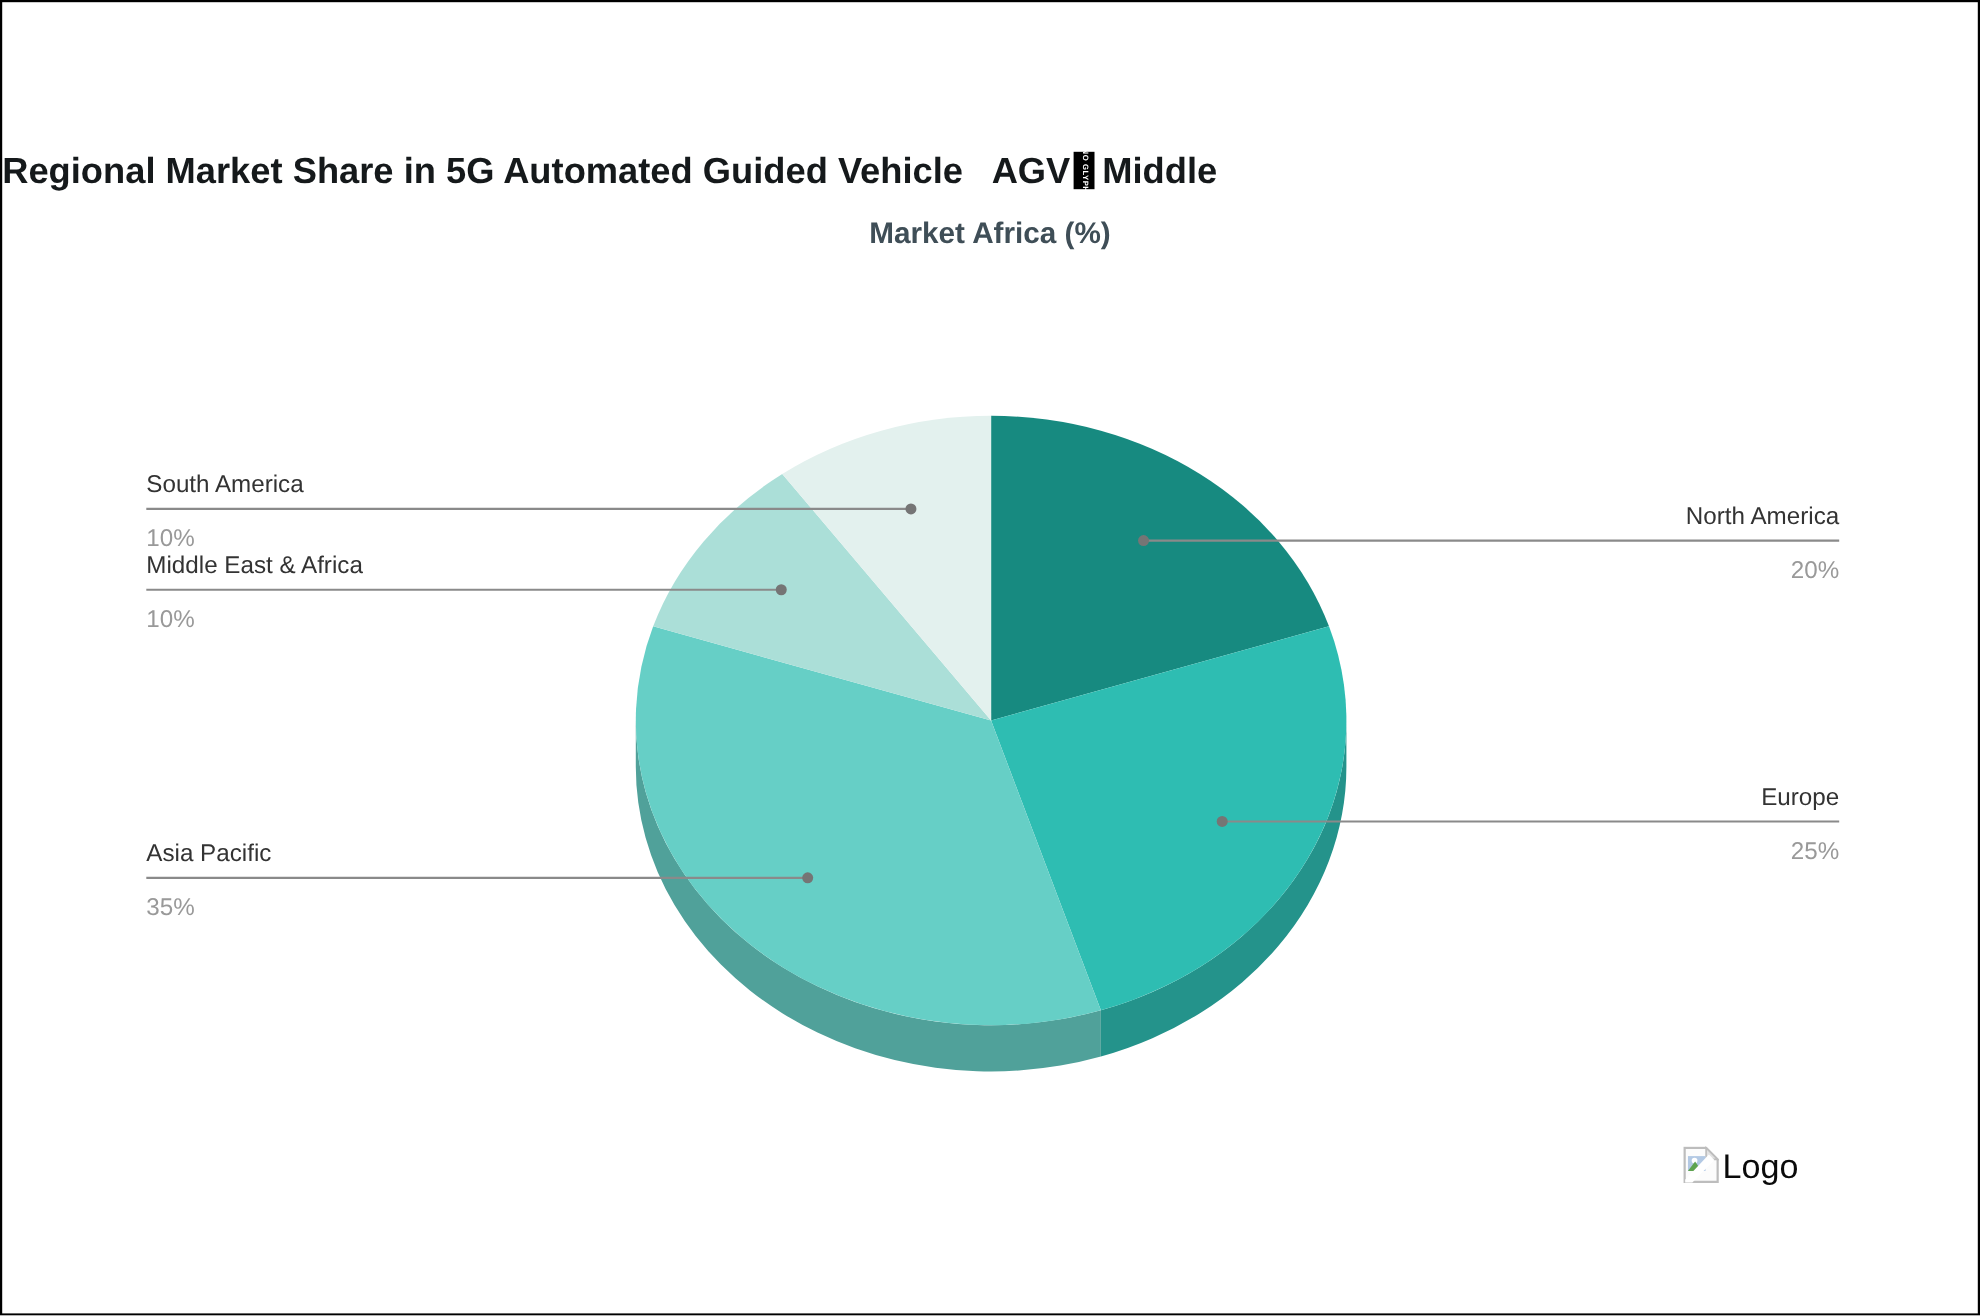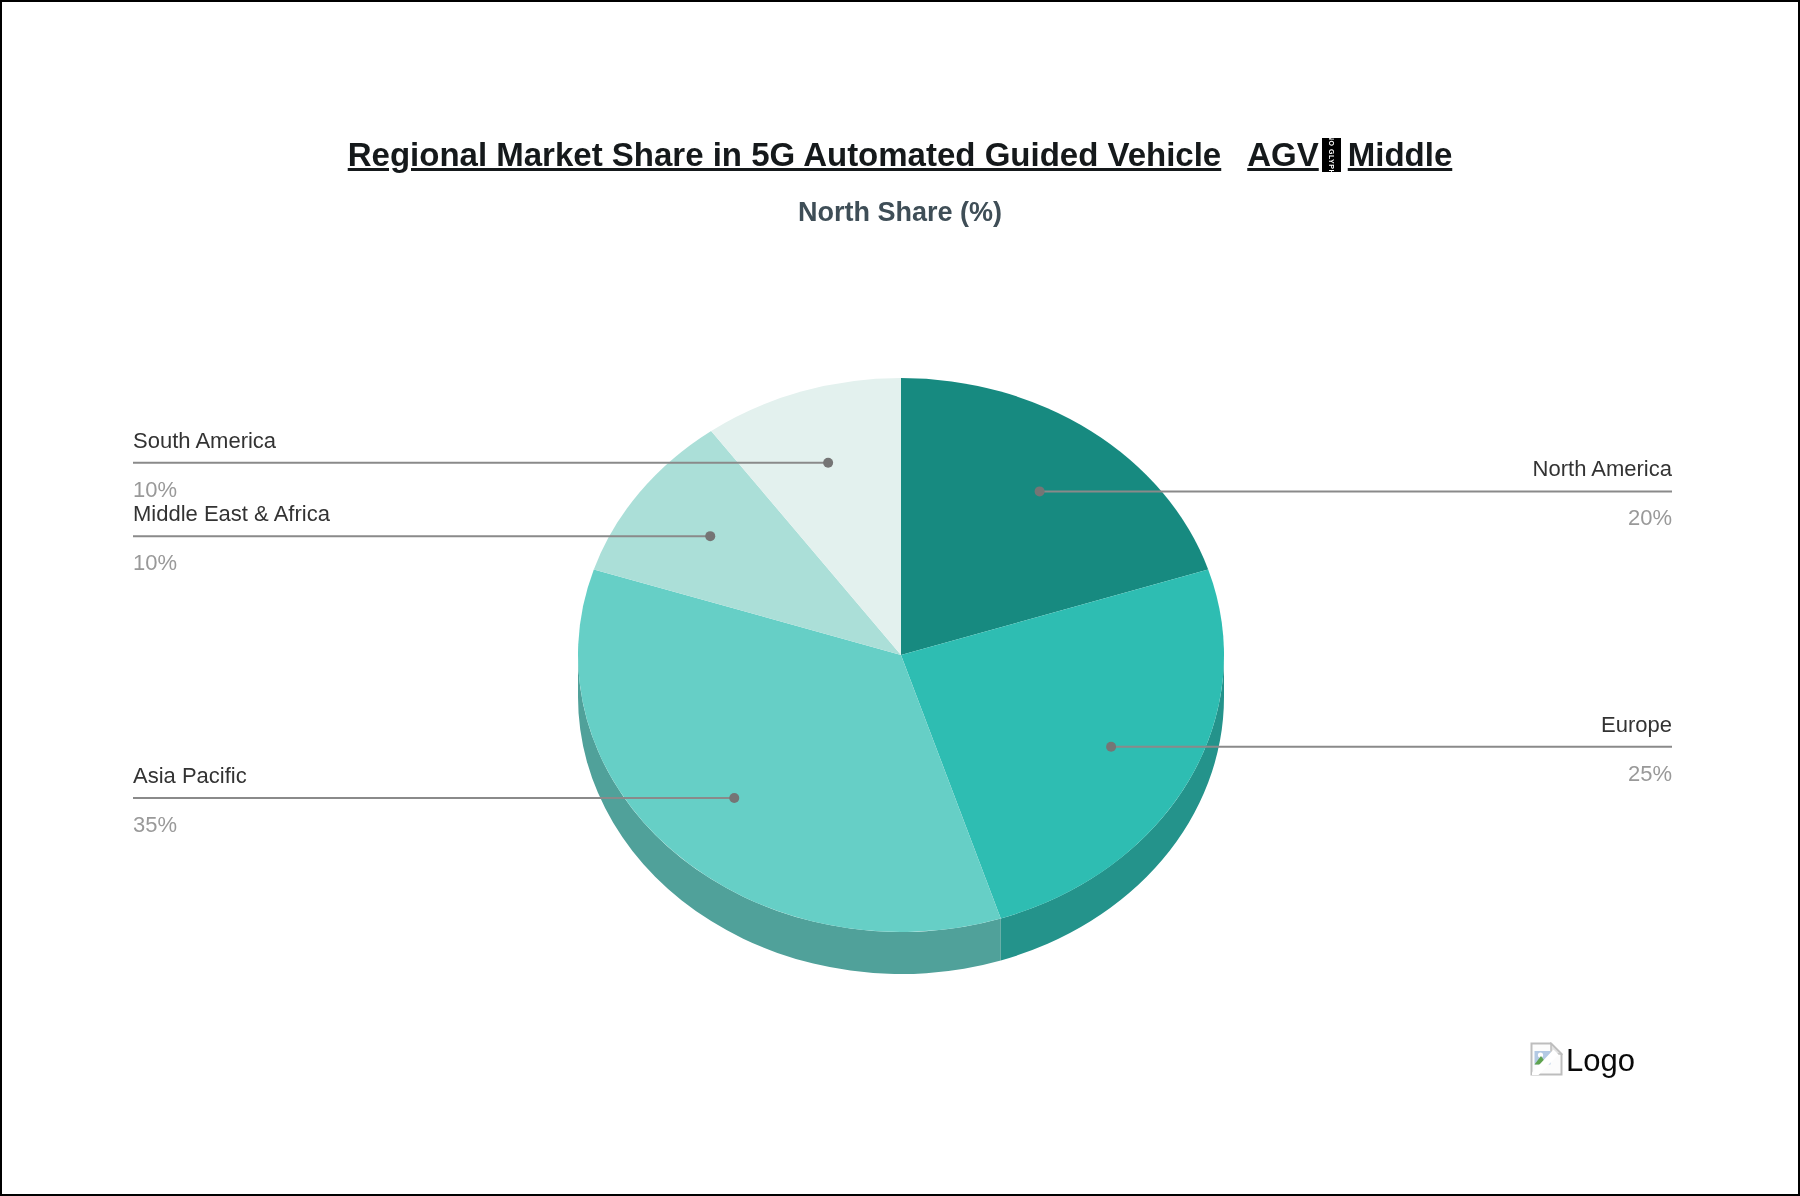--- a/index.html
+++ b/index.html
@@ -2,22 +2,22 @@
 <html><head>
 <meta charset="utf-8">
 <style>
   html,body{margin:0;padding:0;background:#fff;}
   .page{
     position:relative;width:1800px;height:1196px;background:#ffffff;
     border:2px solid #000;box-sizing:border-box;overflow:hidden;
     font-family:"Liberation Sans",sans-serif;
   }
   .chart-title{
-    position:absolute;top:134px;left:0;width:100%;text-align:center;
-    font-size:33px;font-weight:bold;color:#15191b;white-space:nowrap;text-decoration:underline;
+    position:absolute;top:134px;left:0;width:100%;
+    font-size:33px;font-weight:bold;color:#15191b;white-space:nowrap;
   }
   .title-gap{display:inline-block;width:26px;}
   .tofu{
     display:inline-block;width:19px;height:34px;background:#000;
     margin:0 7px 0 3px;vertical-align:-6px;position:relative;
   }
   .tofu-text{
     position:absolute;left:50%;top:50%;
     transform:translate(-50%,-50%) rotate(90deg);
     color:#fff;font-size:7px;font-weight:bold;letter-spacing:.5px;white-space:nowrap;
@@ -36,21 +36,21 @@
     font-family:"Liberation Sans",sans-serif;
   }
 </style>
 </head>
 <body>
 
 <div class="page">
 
   <div class="chart-title"><span>Regional Market Share in 5G Automated Guided Vehicle</span><span class="title-gap"></span><span>AGV</span><span class="tofu"><span class="tofu-text">NO GLYPH</span></span><span>Middle</span></div>
 
-  <div class="chart-subtitle">North Share (%)</div>
+  <div class="chart-subtitle">Market Africa (%)</div>
 
   <svg id="pie-svg" width="1800" height="1196" viewBox="0 0 1800 1196">
       <g>
         <path d="M 1222 653 A 323 277 0 0 1 998.812489183108 916.4426550137575 L 998.812489183108 958.4426550137575 A 323 277 0 0 0 1222 695 Z" fill="rgb(36,147,139)"></path>
         <path d="M 998.812489183108 916.4426550137575 A 323 277 0 0 1 576 653 L 576 695 A 323 277 0 0 0 998.812489183108 958.4426550137575 Z" fill="rgb(80,161,154)"></path>
       </g>
       <g>
         <path d="M 899 653 L 899 376 A 323 277 0 0 1 1206.1912547633347 567.4022925581396 Z" fill="#178a80"></path>
         <path d="M 899 653 L 1206.1912547633347 567.4022925581396 A 323 277 0 0 1 998.812489183108 916.4426550137575 Z" fill="#2ebdb2"></path>
         <path d="M 899 653 L 998.812489183108 916.4426550137575 A 323 277 0 0 1 591.8087452366653 567.4022925581396 Z" fill="#66cfc6"></path>

